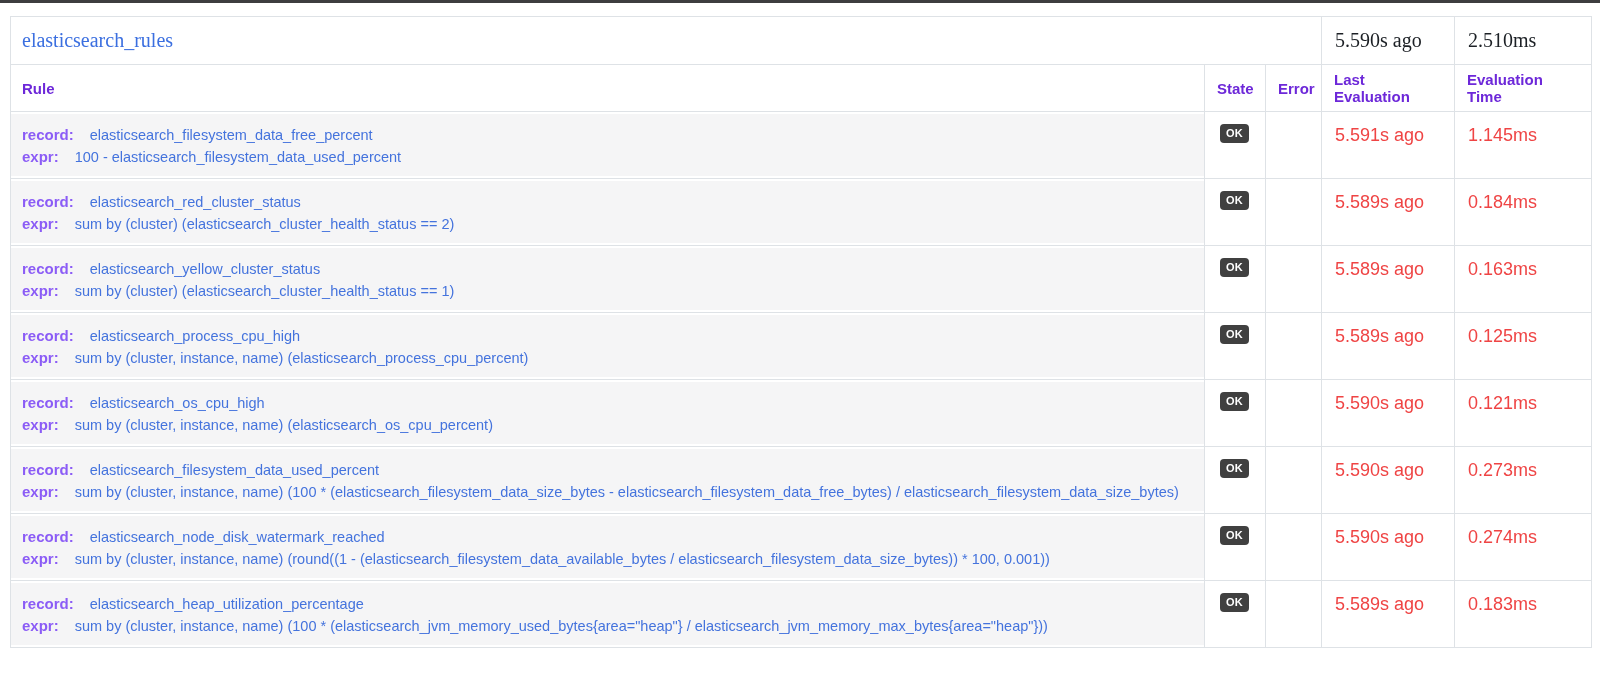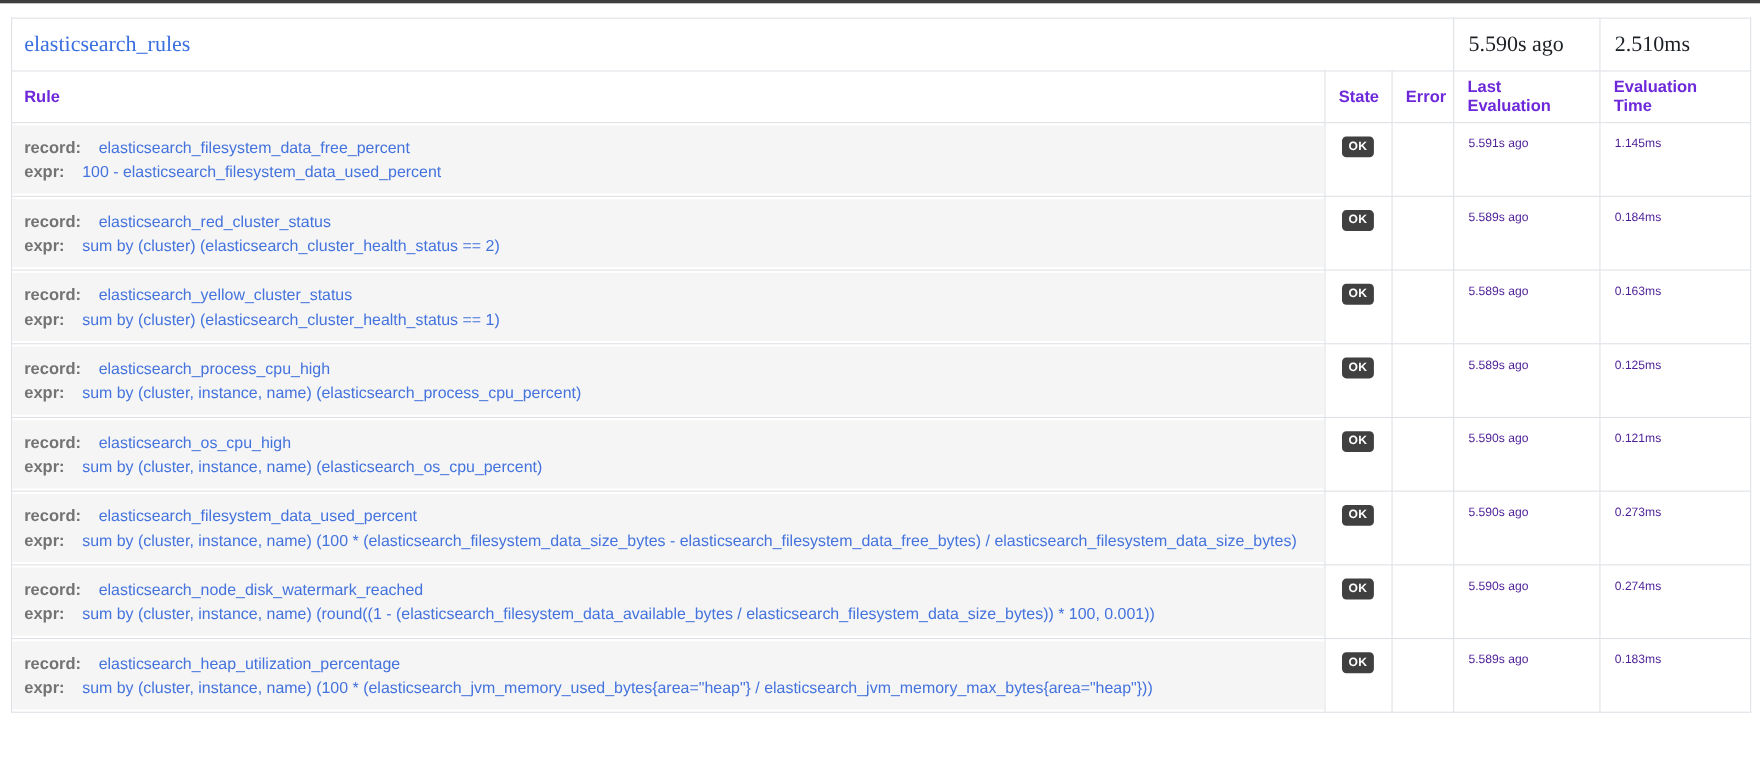--- a/index.html
+++ b/index.html
@@ -74,21 +74,21 @@
     background: #f5f5f6;
   }
   td.rule-cell .line {
     position: relative;
     white-space: nowrap;
     line-height: 21px;
   }
   td.rule-cell .lbl {
     font-weight: 700;
     font-size: 15px;
-    color: #737373;
+    color: #8b5cf6;
     margin-right: 16px;
   }
   td.rule-cell a.rule-link {
     color: #4473dd;
     font-size: 14.5px;
     text-decoration: none;
     cursor: pointer;
   }
   td.state-cell { padding: 11px 0 0 15px; }
   .ok-badge {
@@ -98,22 +98,22 @@
     font-size: 11px;
     font-weight: 700;
     line-height: 12px;
     padding: 3px 6px 4px 6px;
     border-radius: 4px;
     letter-spacing: 0.3px;
   }
   td.error-cell { padding: 12px; font-size: 15px; }
   td.eval-cell, td.time-cell {
     padding: 13px 12px 0 13px;
-    font-size: 11px;
-    color: #4c1d95;
+    font-size: 18px;
+    color: #ef4444;
     white-space: nowrap;
   }
 </style>
 </head>
 <body>
 
 <div class="top-edge"></div>
 
 <div class="page">
 

